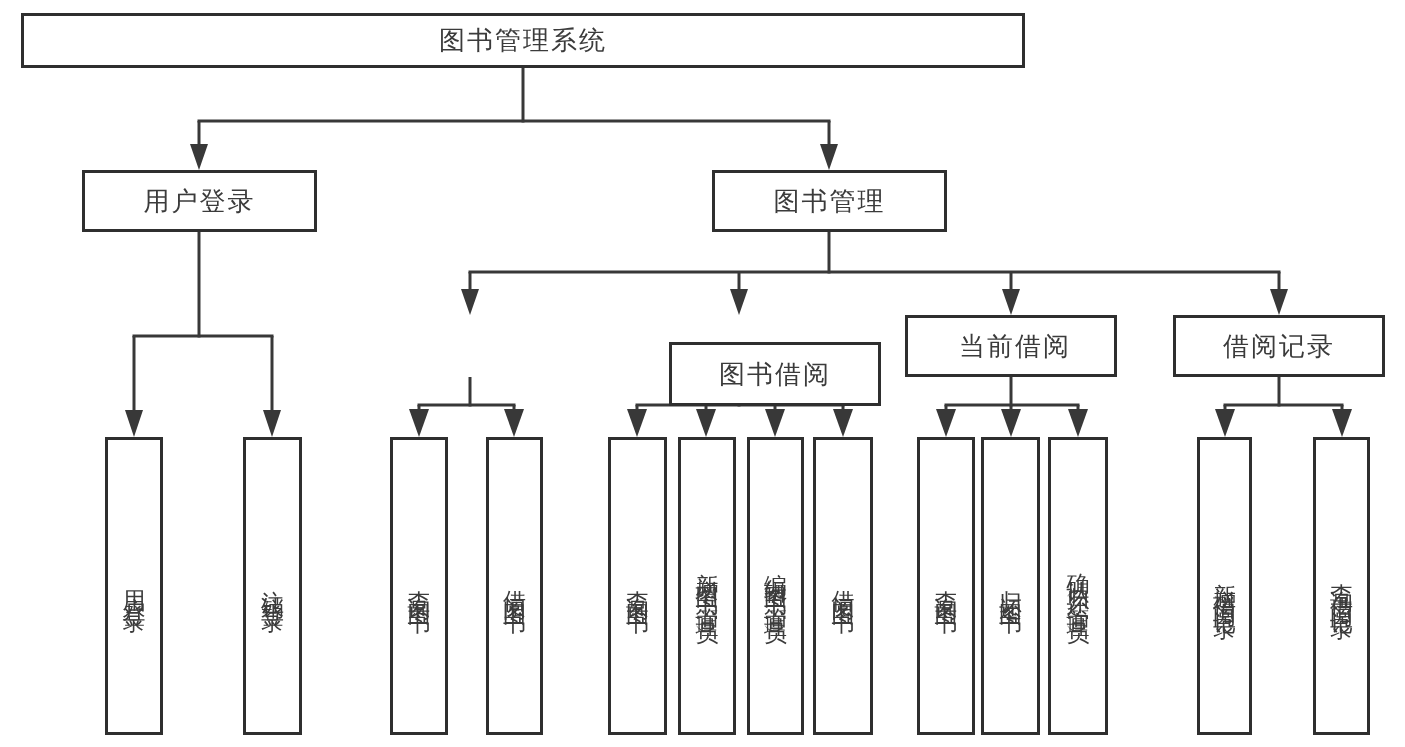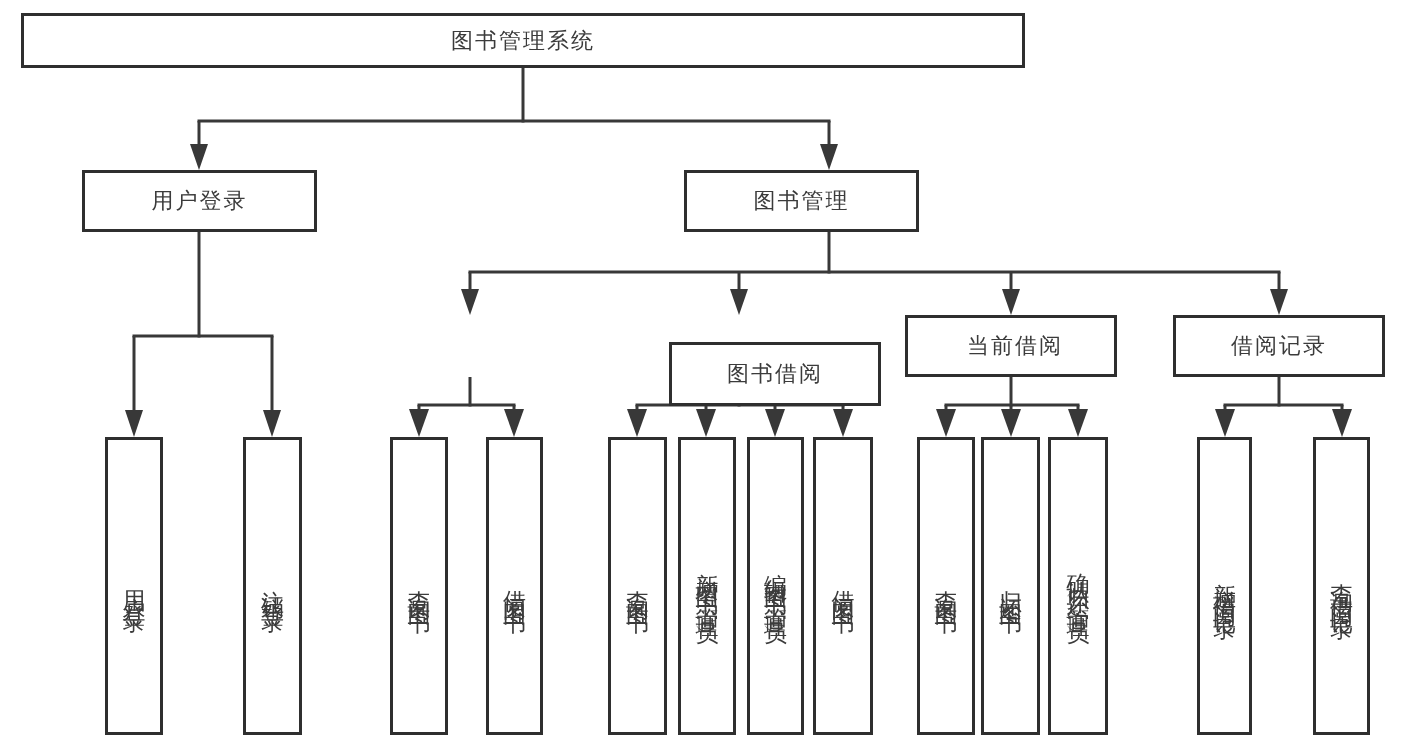--- a/index.html
+++ b/index.html
@@ -7,30 +7,30 @@
     position:relative;width:1405px;height:747px;background:#ffffff;overflow:hidden;
     font-family:"Liberation Sans","DejaVu Sans",sans-serif;color:#3b3b3b;
   }
   .wires{position:absolute;left:0;top:0;width:1405px;height:747px;}
   .wires line{stroke:#383838;stroke-width:3;}
   .wires polygon{fill:#383838;stroke:none;}
   .box{
     position:absolute;background:#ffffff;border:3px solid #2f2f2f;
     display:flex;align-items:center;justify-content:center;box-sizing:border-box;
   }
-  .box.h .lbl{font-size:22px;letter-spacing:2px;white-space:nowrap;color:#3b3b3b;}
+  .box.h .lbl{font-size:26px;letter-spacing:2px;white-space:nowrap;color:#3b3b3b;}
   .box.v{top:437px;height:298px;width:58px;}
   .box.v .lbl{
     writing-mode:vertical-rl;text-orientation:mixed;
     font-size:23px;letter-spacing:7px;line-height:1;color:#3b3b3b;
   }
   
   #n-root   {left:21px;  top:13px;  width:1004px;height:55px;}
   #n-login  {left:82px;  top:170px; width:235px; height:62px;}
-  #n-mgmt   {left:684px; top:170px; width:235px; height:62px;}
+  #n-mgmt   {left:712px; top:170px; width:235px; height:62px;}
   #n-newrec {left:363px; top:315px; width:216px; height:62px;}
   #n-borrow {left:669px; top:315px; width:212px; height:64px;margin-top:27px;}
   #n-current{left:905px; top:315px; width:212px; height:62px;padding-left:8px;}
   #n-records{left:1173px;top:315px; width:212px; height:62px;}
   
   #l-userlogin{left:105px;}
   #l-logout  {left:243px;width:59px;}
   #l-query1  {left:390px;}
   #l-borrow1 {left:486px;width:57px;}
   #l-query2  {left:608px;width:59px;}

